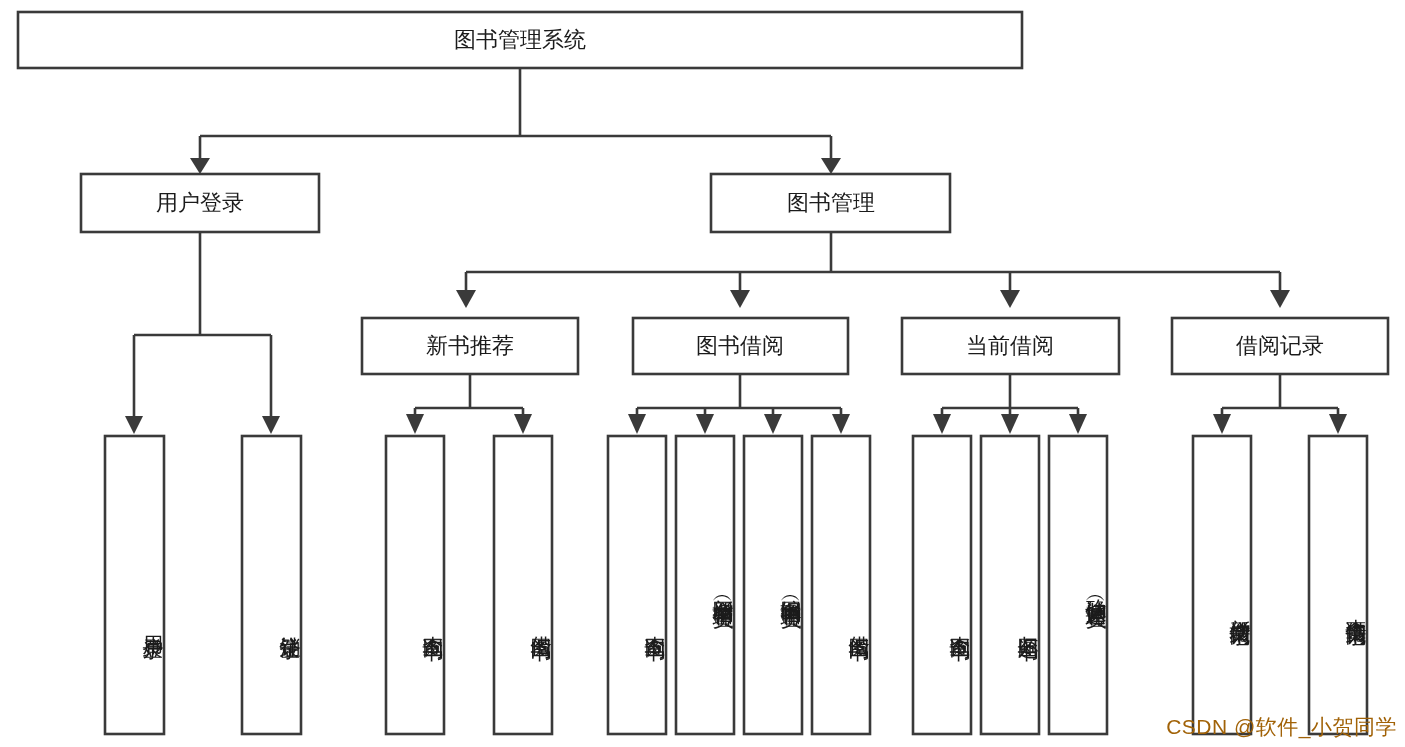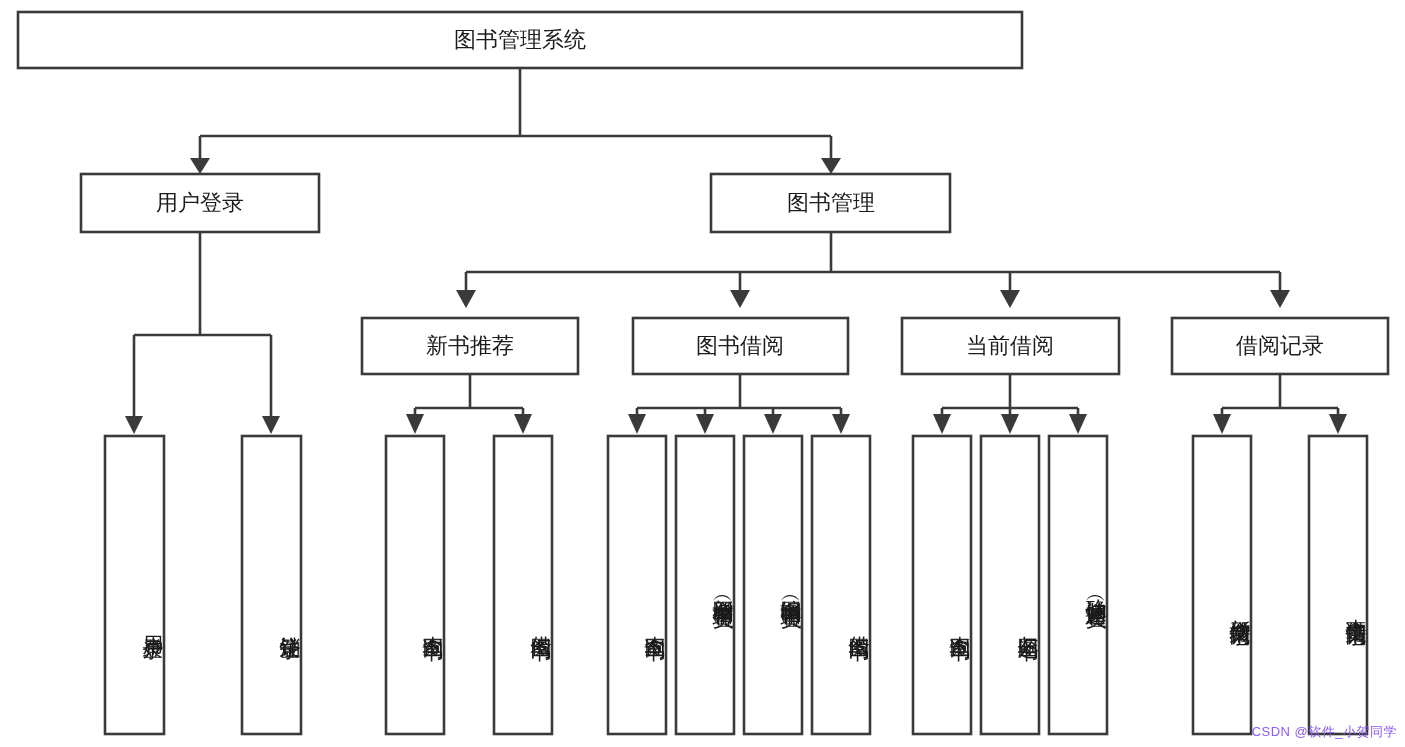--- a/index.html
+++ b/index.html
@@ -63,22 +63,22 @@
     pointer-events: none;
     display: flex;
     align-items: flex-start;
     justify-content: center;
   }
   .watermark {
     position: absolute;
     right: 8px;
     bottom: 6px;
     font-family: "Liberation Sans", "DejaVu Sans", sans-serif;
-    font-size: 13px;
-    color: #8b5cf6;
+    font-size: 21px;
+    color: #a16207;
     letter-spacing: 0.5px;
     white-space: nowrap;
   }
 </style>
 </head>
 <body>
 
 <div id="diagram-root">
 
   <svg class="flow" viewBox="0 0 1405 747">

